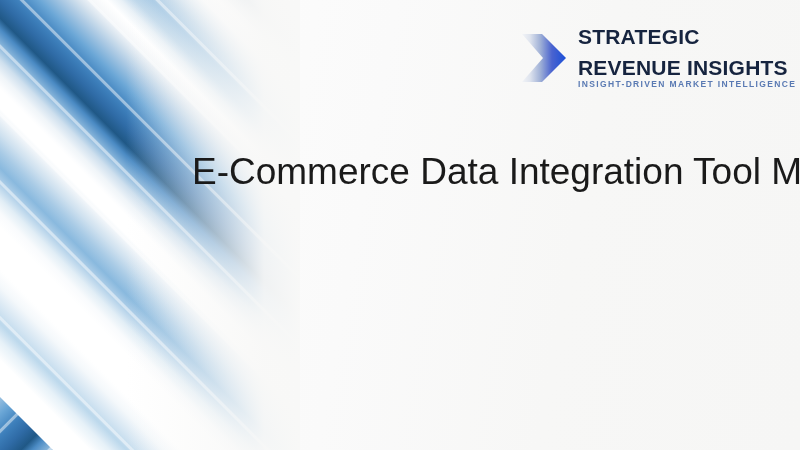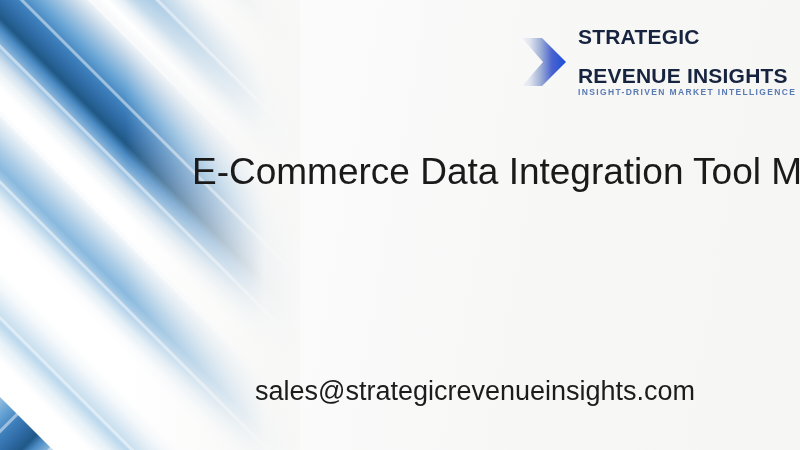--- a/index.html
+++ b/index.html
@@ -165,21 +165,21 @@
   .logo-line1,
   .logo-line2 {
     font-family: "Liberation Sans", sans-serif;
     font-weight: bold;
     font-size: 21px;
     line-height: 21px;
     letter-spacing: .2px;
     color: #16243f;
     white-space: nowrap;
   }
-  .logo-line2 { margin-top: 18px; }
+  .logo-line2 { margin-top: 10px; }
   .logo-tagline {
     margin-top: 1px;
     font-family: "Liberation Sans", sans-serif;
     font-weight: bold;
     font-size: 8.5px;
     line-height: 10px;
     letter-spacing: 1.35px;
     color: #5a7ab3;
     white-space: nowrap;
   }
@@ -246,15 +246,14 @@
     </svg>
     <div class="logo-text">
       <div class="logo-line1">STRATEGIC</div>
       <div class="logo-line2">REVENUE INSIGHTS</div>
       <div class="logo-tagline">INSIGHT-DRIVEN MARKET INTELLIGENCE</div>
     </div>
   </div>
 
   <div class="title">E-Commerce Data Integration Tool M</div>
 
-  <div class="email">sales@strategicrevenueinsights.com</div>
 
 </div>
 
 </body></html>

